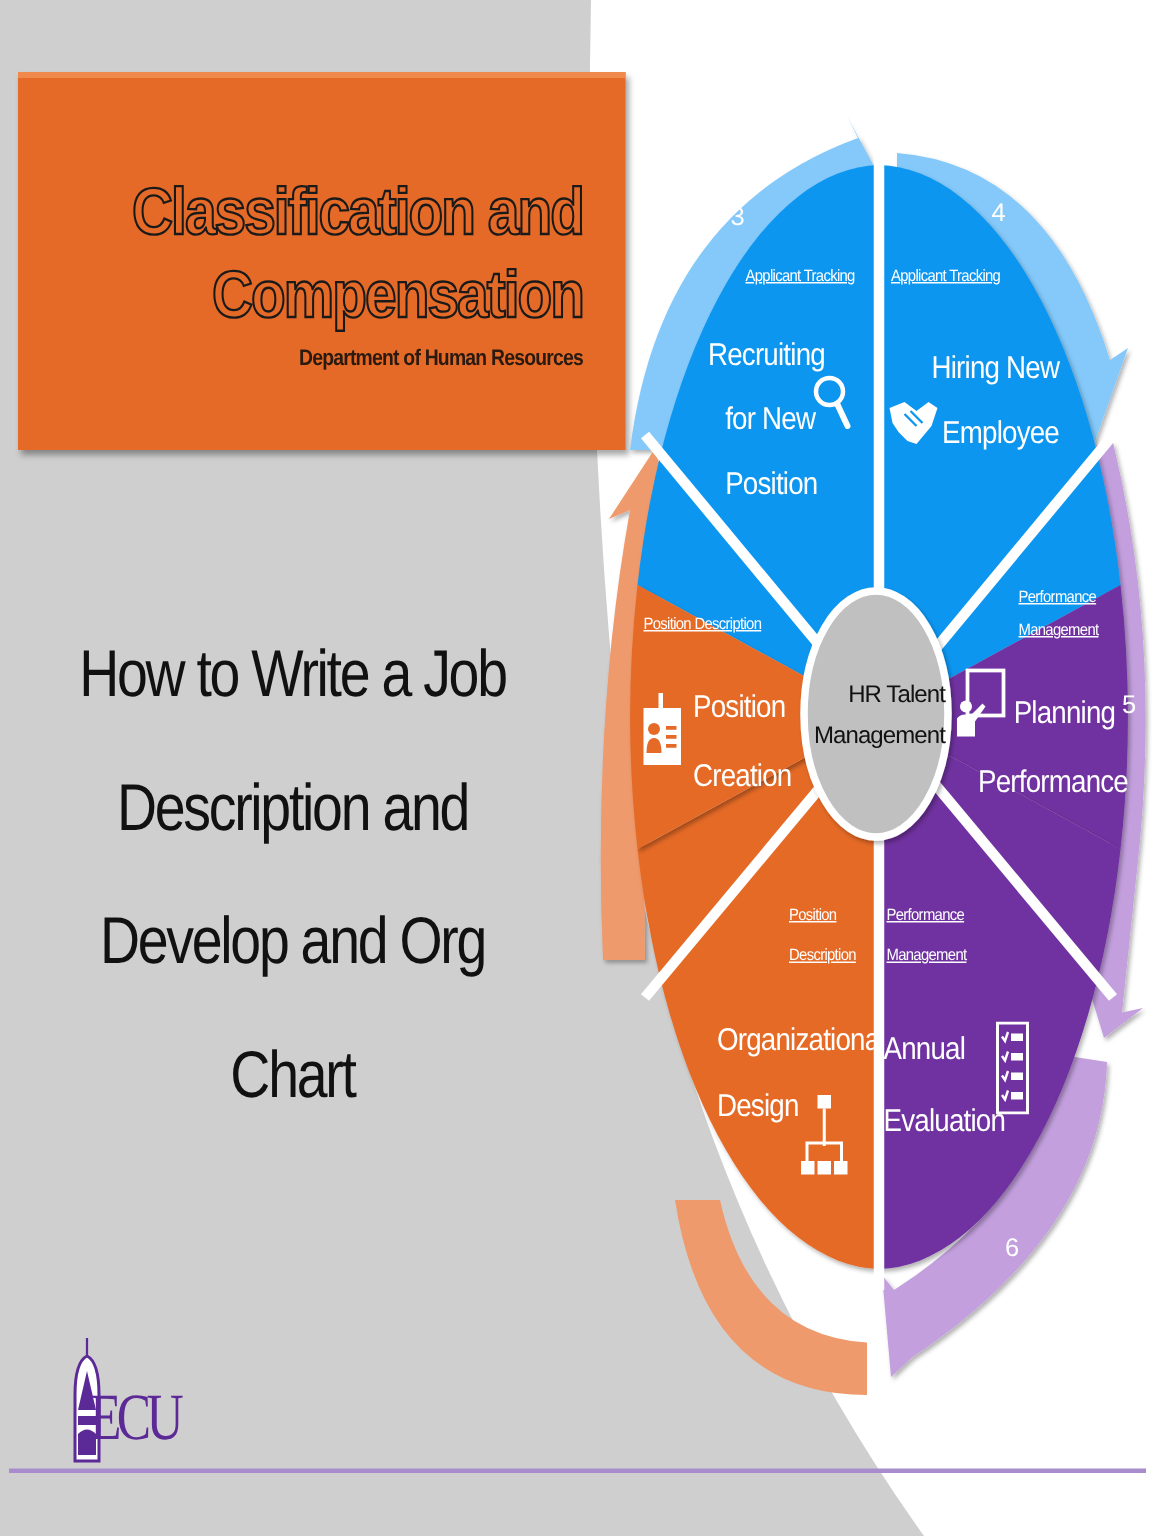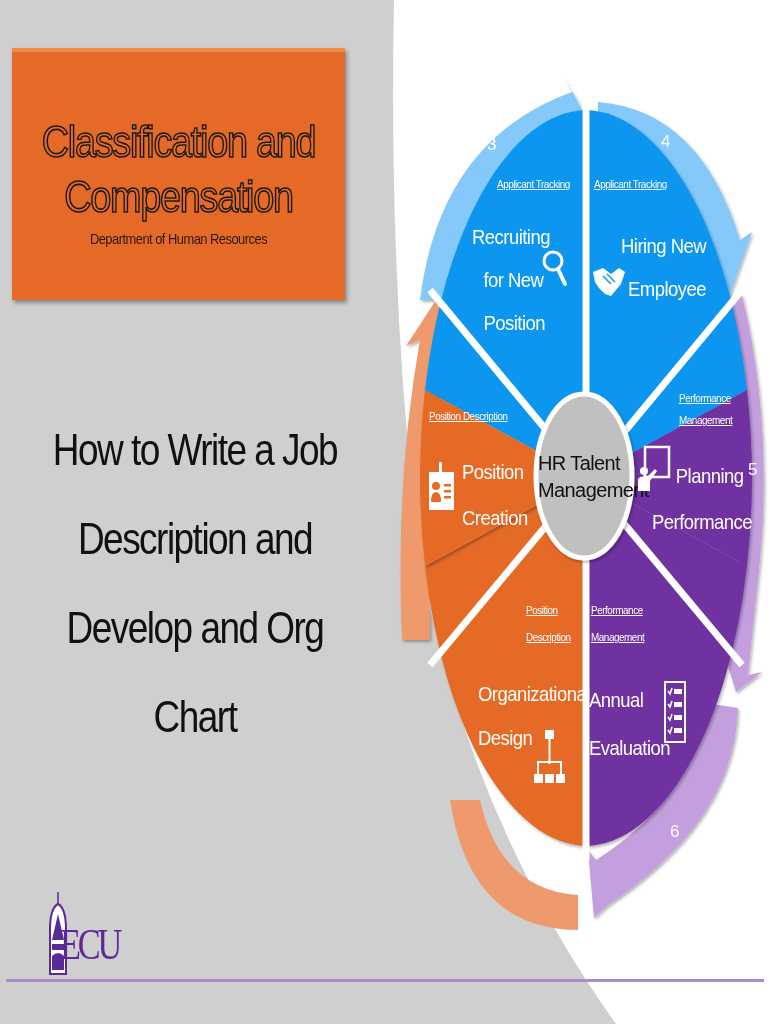--- a/index.html
+++ b/index.html
@@ -1,24 +1,25 @@
 <!DOCTYPE html>
 <html><head>
 <meta charset="utf-8">
 <style>
   html, body { margin:0; padding:0; }
   body { width:770px; height:1024px; position:relative; overflow:hidden; background:#ffffff; font-family:"Liberation Sans", sans-serif; }
   .bg-gray { position:absolute; left:0; top:0; width:770px; height:1024px; }
   .title-box {
-    position:absolute; left:12px; top:48px; width:333px; height:252px;
+    position:absolute; left:12px; top:48px; width:405px; height:252px;
     background:#e56a28;
     box-shadow: 2px 3px 4px rgba(0,0,0,0.35);
     border-top:4px solid #f08a4c;
     box-sizing:border-box;
-    text-align:center;
+    text-align:right;
+    font-weight:bold;
   }
   .title-main {
     margin-top:62px;
     font-family:"Liberation Sans", sans-serif;
     font-size:44px; line-height:55px;
     color:#e56a28;
     -webkit-text-stroke:1.6px #1a1a1a;
     letter-spacing:-1.5px;
     transform:scaleX(0.86);
   }
@@ -35,21 +36,21 @@
     transform-origin:center top;
   }
   .footer-line { position:absolute; left:6px; top:979px; width:758px; height:3px; background:#a98ccc; }
   .logo { position:absolute; left:40px; top:890px; width:110px; height:90px; }
   .logo-text { position:absolute; left:60px; top:920px; font-family:"Liberation Serif", serif; font-size:44px; color:#5b2a96; letter-spacing:-4px; transform:scaleX(0.78); transform-origin:left top; line-height:50px;}
   .wheel { position:absolute; left:0; top:0; width:770px; height:1024px; }
   .lbl { position:absolute; color:#fff; white-space:nowrap; }
   .tag { font-size:11px; text-decoration:underline; letter-spacing:-0.5px; transform:scaleX(0.9); transform-origin:left top; }
   .big { font-size:21px; line-height:43px; letter-spacing:-0.6px; transform:scaleX(0.88); transform-origin:left top; }
   .num { font-size:17px; }
-  .center-text { position:absolute; left:538px; top:450px; width:92px; text-align:left; font-size:20px; line-height:27px; color:#111; letter-spacing:-0.6px; }
+  .center-text { position:absolute; left:538px; top:450px; width:92px; text-align:right; font-size:16px; line-height:27px; color:#111; letter-spacing:-0.6px; }
   .icon { position:absolute; }
 </style>
 </head>
 <body>
 
 <svg class="bg-gray" viewBox="0 0 770 1024">
   <path d="M0 0 L394 0 Q388 300 420 560 Q470 820 616 1024 L0 1024 Z" fill="#d0cfd0"></path>
 </svg>
 
 <div class="title-box">

